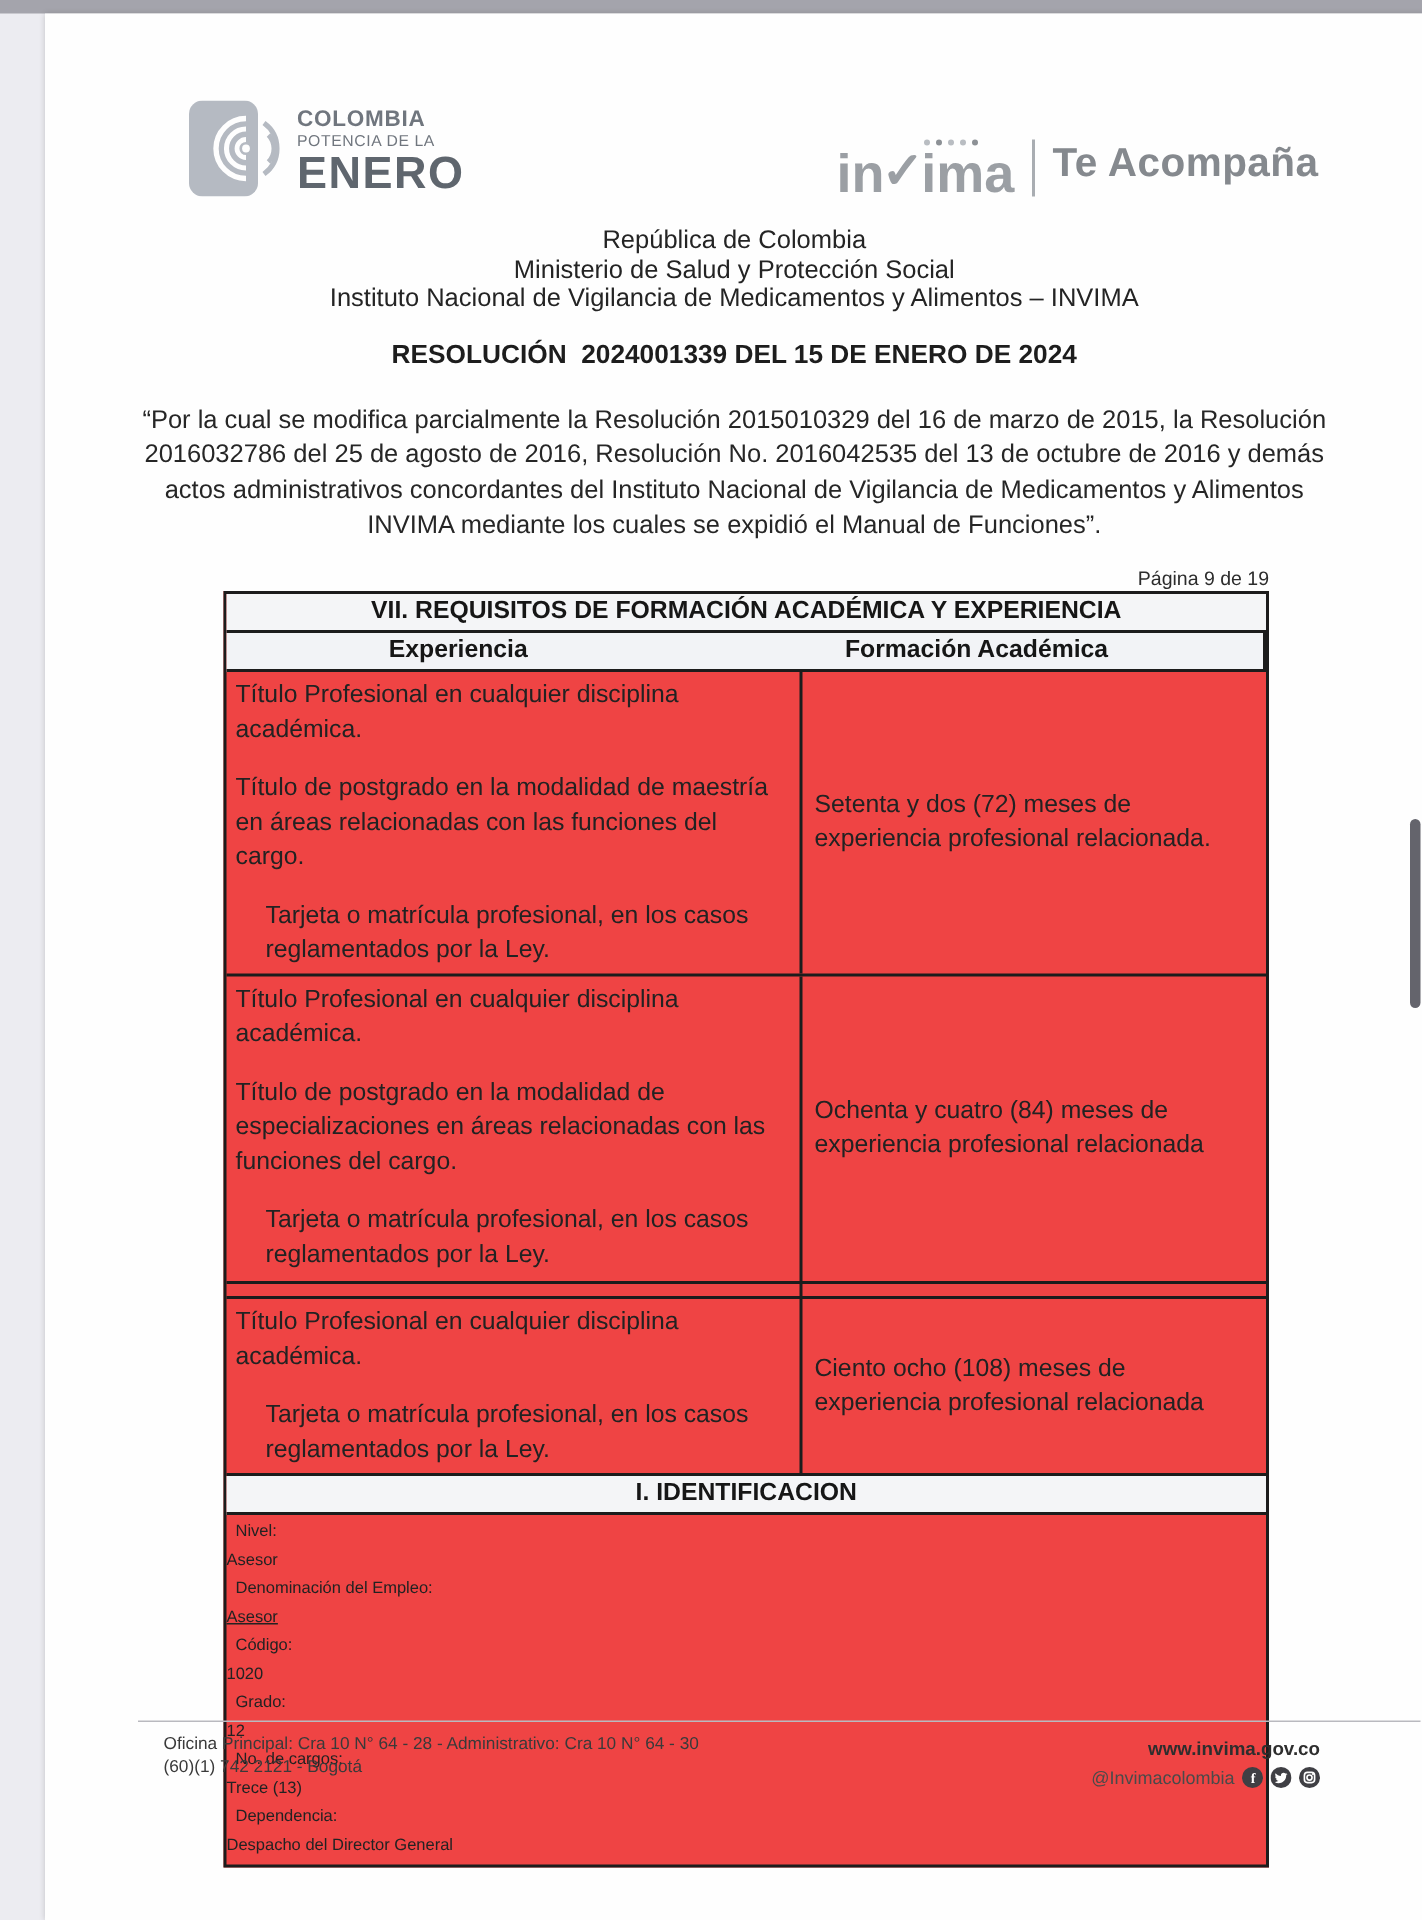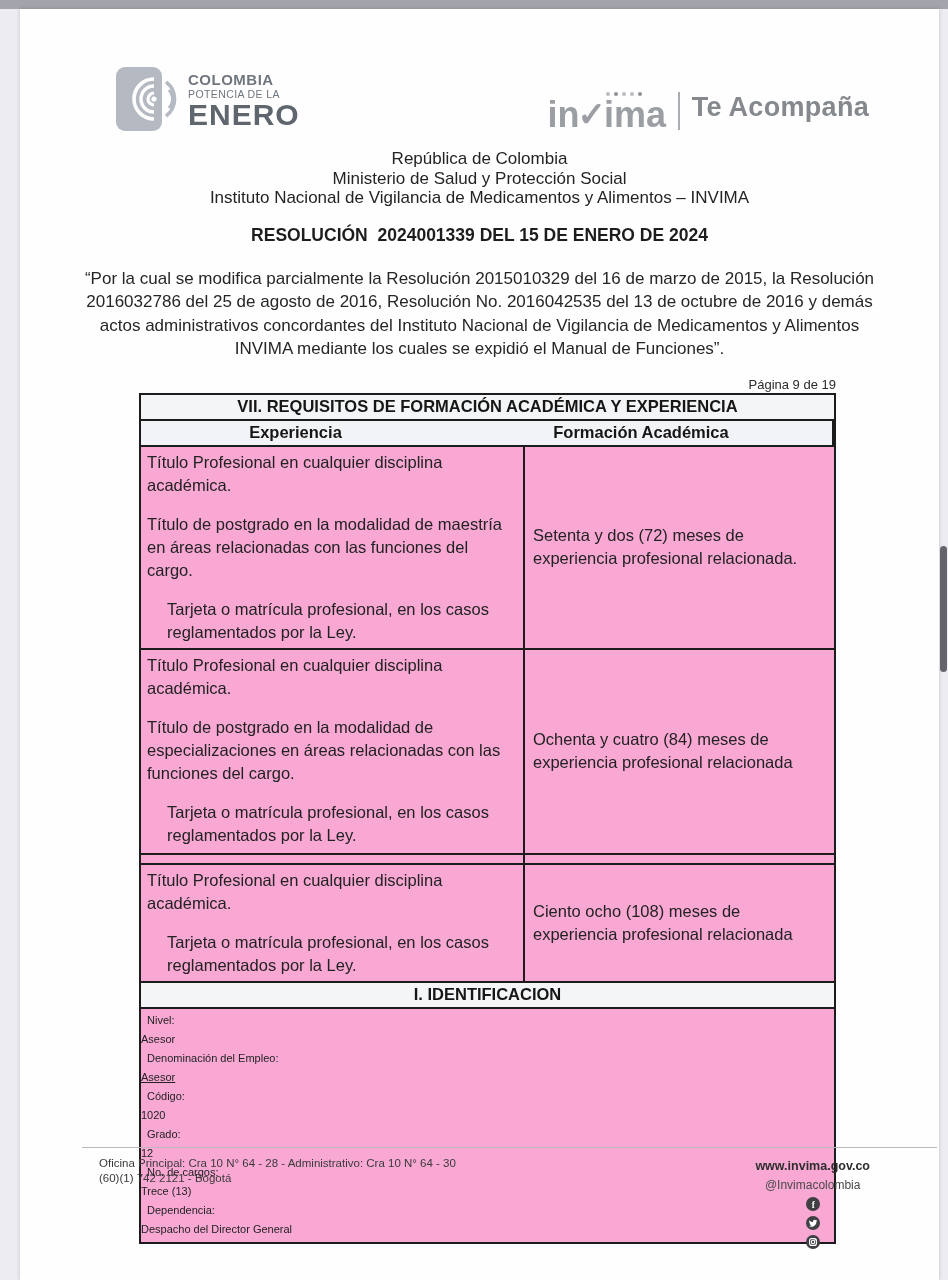--- a/index.html
+++ b/index.html
@@ -6,21 +6,21 @@
   html,body { width:948px; height:1280px; }
   body {
     position:relative;
     font-family:"Liberation Sans", sans-serif;
     background:#ececf1;
     color:#222;
     overflow:hidden;
   }
   .top-bar { position:absolute; left:0; top:0; width:948px; height:9px; background:#a4a4ac; }
   .page {
-    position:absolute; left:20px; top:9px; width:919px; height:1271px;
+    position:absolute; left:30px; top:9px; width:919px; height:1271px;
     background:#fefefe;
     box-shadow:0 0 4px rgba(0,0,0,.18);
   }
   .scrollbar-thumb {
     position:absolute; right:1px; top:546px; width:7px; height:126px;
     background:#64646c; border-radius:4px; z-index:5;
   }
 
   
   .logos-row { display:flex; justify-content:space-between; align-items:center; padding:58px 70px 0 96px; }
@@ -39,21 +39,21 @@
   .invima-divider { width:1.5px; height:38px; background:#a9adb2; }
   .invima-tagline { color:#85898e; font-weight:bold; font-size:27px; letter-spacing:.3px; }
 
   
   .header-lines { margin-top:14px; text-align:center; font-size:17px; line-height:19.5px; color:#242424; }
   .resolution-title { margin-top:17px; text-align:center; font-size:17.5px; font-weight:bold; white-space:pre-wrap; color:#1d1d1d; }
   .subject { margin:21px auto 0; width:800px; text-align:center; font-size:17px; line-height:23.5px; color:#262626; }
 
   
   .page-indicator { width:697px; margin:16px 0 1px 119px; text-align:right; font-size:13px; color:#2c2c2c; }
-  .doc-table { margin-left:119px; width:697px; border:2px solid #1c1c1c; background:#f9a8d4; }
+  .doc-table { margin-left:119px; width:697px; border:2px solid #1c1c1c; background:#ef4444; }
   .tbl-section-title {
     text-align:center; font-weight:bold; font-size:16.5px; line-height:21px;
     padding:1px 0 2px; border-bottom:2px solid #1c1c1c; background:#f4f5f7; color:#161616;
   }
   .tbl-col-headers { display:flex; border-bottom:2px solid #1c1c1c; background:#f2f3f6; }
   .tbl-col-headers .col { font-weight:bold; font-size:16.5px; line-height:21px; text-align:center; padding:1px 0 2px; color:#161616; }
   .col-left { width:384px; border-right:2px solid #1c1c1c; }
   .col-right { flex:1; }
   .req-row { display:flex; border-bottom:2px solid #1c1c1c; }
   .req-left { width:384px; border-right:2px solid #1c1c1c; padding:4px 8px 4px 6px; font-size:16.5px; line-height:23px; }
@@ -66,21 +66,21 @@
   .id-row { display:flex; font-size:11px; line-height:19px;flex-direction:column; }
   .id-label { width:346px; padding-left:6px; }
   .id-value { flex:1; }
   .id-value.underline span { text-decoration:underline; }
 
   
   .footer-divider { position:absolute; left:62px; top:1138px; width:855px; border-top:1.5px solid #b9b9bf; }
   .footer-left { position:absolute; left:79px; top:1147px; font-size:11.5px; line-height:15px; color:#3a3a3a; }
   .footer-right { position:absolute; right:69px; top:1150px; text-align:right; }
   .footer-website { font-size:12.5px; font-weight:bold; color:#2e2e2e; }
-  .footer-social { margin-top:5px; display:flex; align-items:center; gap:5px; justify-content:flex-start; font-size:12px; color:#4a4a4a;flex-direction:column; }
+  .footer-social { margin-top:5px; display:flex; align-items:center; gap:5px; justify-content:flex-start; font-size:12px; color:#4a4a4a; }
   .social-icon { width:14px; height:14px; display:inline-block; }
 </style>
 </head>
 <body>
 
 <div class="top-bar"></div>
 
 <div class="page">
 
   <div class="logos-row">

